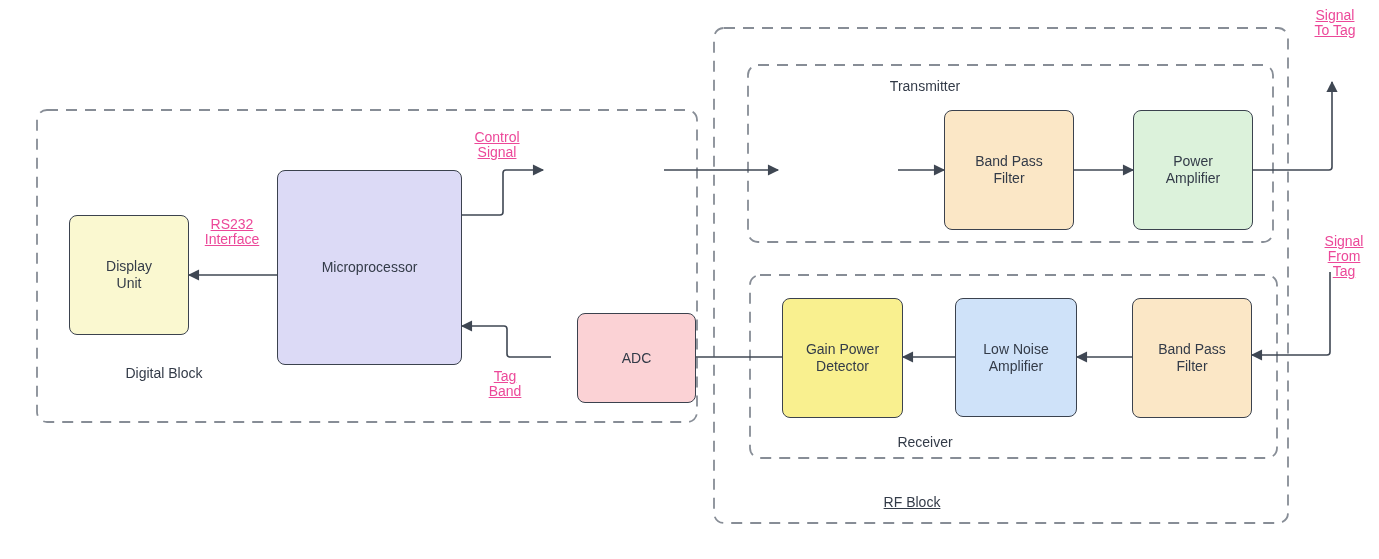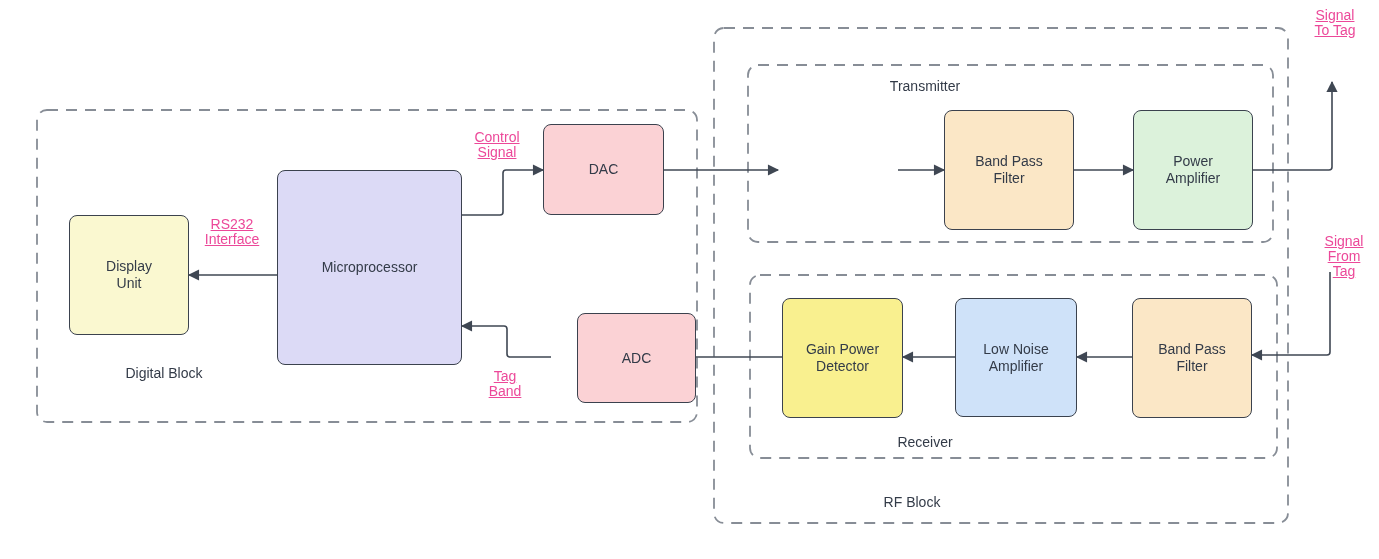--- a/index.html
+++ b/index.html
@@ -52,34 +52,31 @@
     <path class="conn" marker-end="url(#arw)" d="M1330,272 L1330,352 Q1330,355 1327,355 L1252,355"></path>
     <path class="conn" marker-end="url(#arw)" d="M1132,357 L1077,357"></path>
     <path class="conn" marker-end="url(#arw)" d="M955,357 L903,357"></path>
     <path class="conn" marker-end="url(#arw)" d="M782,357 L670,357"></path>
     <path class="conn" marker-end="url(#arw)" d="M551,357 L510,357 Q507,357 507,354 L507,329 Q507,326 504,326 L462,326"></path>
   </svg>
 
   <div class="contlabel" style="left:164px;top:365px;">Digital Block</div>
   <div class="contlabel" style="left:925px;top:78px;">Transmitter</div>
   <div class="contlabel" style="left:925px;top:434px;">Receiver</div>
-  <div class="contlabel" style="left:912px;top:494px;">RF Block</div>
+  <div class="contlabel" style="left:912px;top:494px;text-decoration:underline;">RF Block</div>
 
   <div class="node" style="left: 69px; top: 215px; width: 120px; height: 120px; background: rgb(250, 248, 208);">
     <span class="nlabel">Display
 Unit</span>
   </div>
 
   <div class="node" style="left: 277px; top: 170px; width: 185px; height: 195px; background: rgb(220, 218, 246);">
     <span class="nlabel">Microprocessor</span>
   </div>
 
-  <div class="node" style="left: 543px; top: 124px; width: 121px; height: 91px; background: rgb(251, 210, 213);">
-    <span class="nlabel">DAC</span>
-  </div>
 
   <div class="node" style="left: 551px; top: 313px; width: 119px; height: 90px; background: rgb(251, 210, 213); margin-left: 26px;">
     <span class="nlabel">ADC</span>
   </div>
 
 
   <div class="node" style="left: 944px; top: 110px; width: 130px; height: 120px; background: rgb(251, 231, 198);">
     <span class="nlabel">Band Pass
 Filter</span>
   </div>

